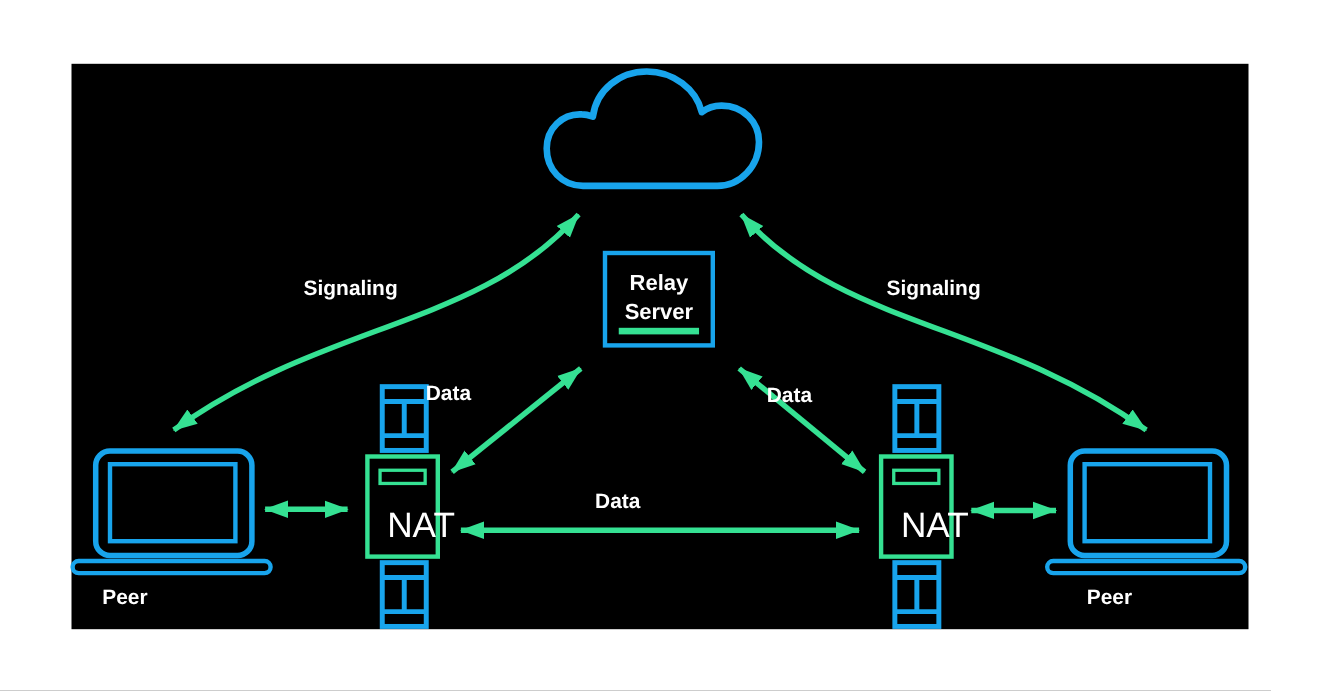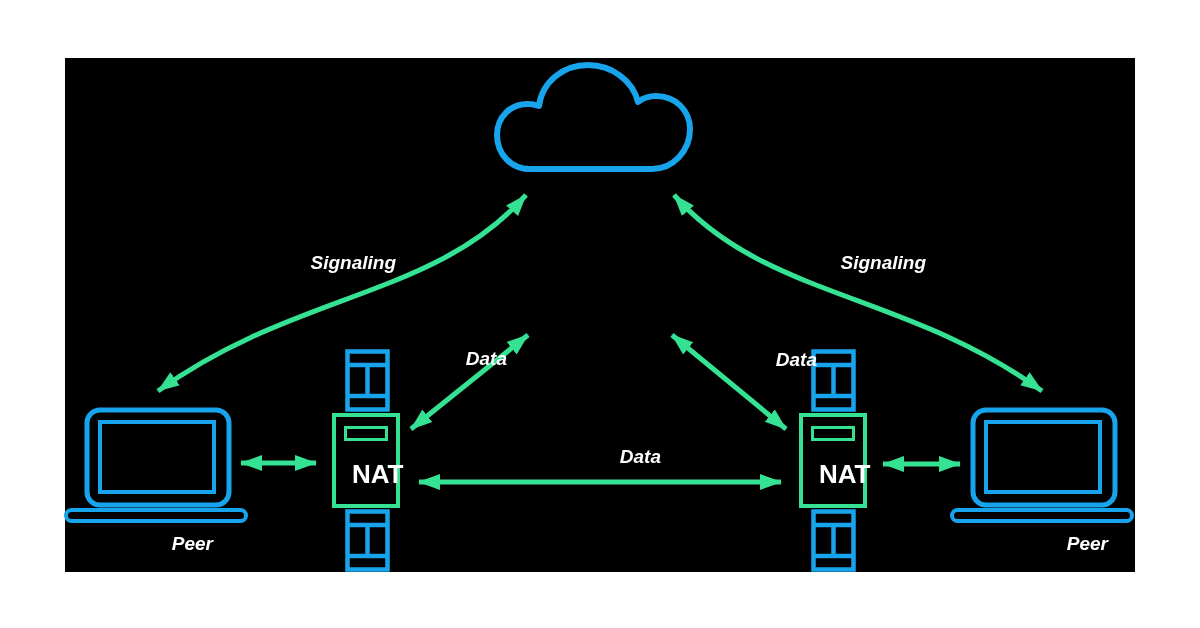--- a/index.html
+++ b/index.html
@@ -12,22 +12,22 @@
   .stage{position:absolute;inset:0;}
   .canvas{
     position:absolute;left:65px;top:58px;width:1070px;height:514px;
     background:var(--canvas_bg,#000);
   }
   svg.overlay{position:absolute;left:0;top:0;width:1200px;height:628px;}
   .s-blue{stroke:var(--blue);fill:none;}
   .s-green{stroke:var(--green);fill:none;}
   .ah{fill:var(--green);}
   .label{
-    position:absolute;width:120px;text-align:right;
-    color:var(--label,#fff);font-weight:bold;font-size:19px;line-height:20px;font-style:italic;
+    position:absolute;width:120px;text-align:left;
+    color:var(--label,#fff);font-weight:bold;font-size:19px;line-height:20px;
   }
   .peer-label{font-size:19px;}
   .relay-box{
     position:absolute;left:548px;top:228px;width:102px;height:88px;
     box-sizing:border-box;border:4px solid var(--blue);
     color:var(--label,#fff);font-weight:bold;font-size:20px;line-height:26px;
     text-align:center;padding-top:13px;
   }
   .relay-underline{
     position:absolute;left:50%;bottom:8px;transform:translateX(-50%);
@@ -39,21 +39,21 @@
     text-align:center;
   }
   .nat-left{left:332px;}
   .nat-right{left:799px;}
   .nat-slot{
     position:absolute;left:50%;top:9px;transform:translateX(-50%);
     width:44px;height:15px;box-sizing:border-box;border:3px solid var(--green);
   }
   .nat-label{
     position:absolute;left:16px;right:0;top:42px;
-    color:var(--label,#fff);font-weight:bold;font-size:26px;
+    color:var(--label,#fff);font-weight:normal;font-size:32px;
   }
 </style>
 </head>
 <body>
 
 <div class="stage">
 
   <div class="canvas"></div>
 
   <svg class="overlay" viewBox="0 0 1200 628" xmlns="http://www.w3.org/2000/svg">
@@ -96,20 +96,25 @@
       <path d="M158,391 C295,292 435,298 526,195" marker-start="url(#ah)" marker-end="url(#ah)"></path>
       <path d="M674,195 C765,298 905,292 1042,391" marker-start="url(#ah)" marker-end="url(#ah)"></path>
       <line x1="411" y1="429" x2="528" y2="335" marker-start="url(#ah)" marker-end="url(#ah)"></line>
       <line x1="672" y1="335" x2="786" y2="429" marker-start="url(#ah)" marker-end="url(#ah)"></line>
       <line x1="419" y1="482" x2="781" y2="482" marker-start="url(#ah)" marker-end="url(#ah)"></line>
       <line x1="241" y1="463" x2="316" y2="463" marker-start="url(#ah)" marker-end="url(#ah)"></line>
       <line x1="883" y1="464" x2="960" y2="464" marker-start="url(#ah)" marker-end="url(#ah)"></line>
     </g>
   </svg>
 
+  <div class="relay-box">
+    <div>Relay</div>
+    <div>Server</div>
+    <div class="relay-underline"></div>
+  </div>
 
   <div class="nat-box nat-left">
     <div class="nat-slot"></div>
     <div class="nat-label">NAT</div>
   </div>
   <div class="nat-box nat-right">
     <div class="nat-slot"></div>
     <div class="nat-label">NAT</div>
   </div>
 

